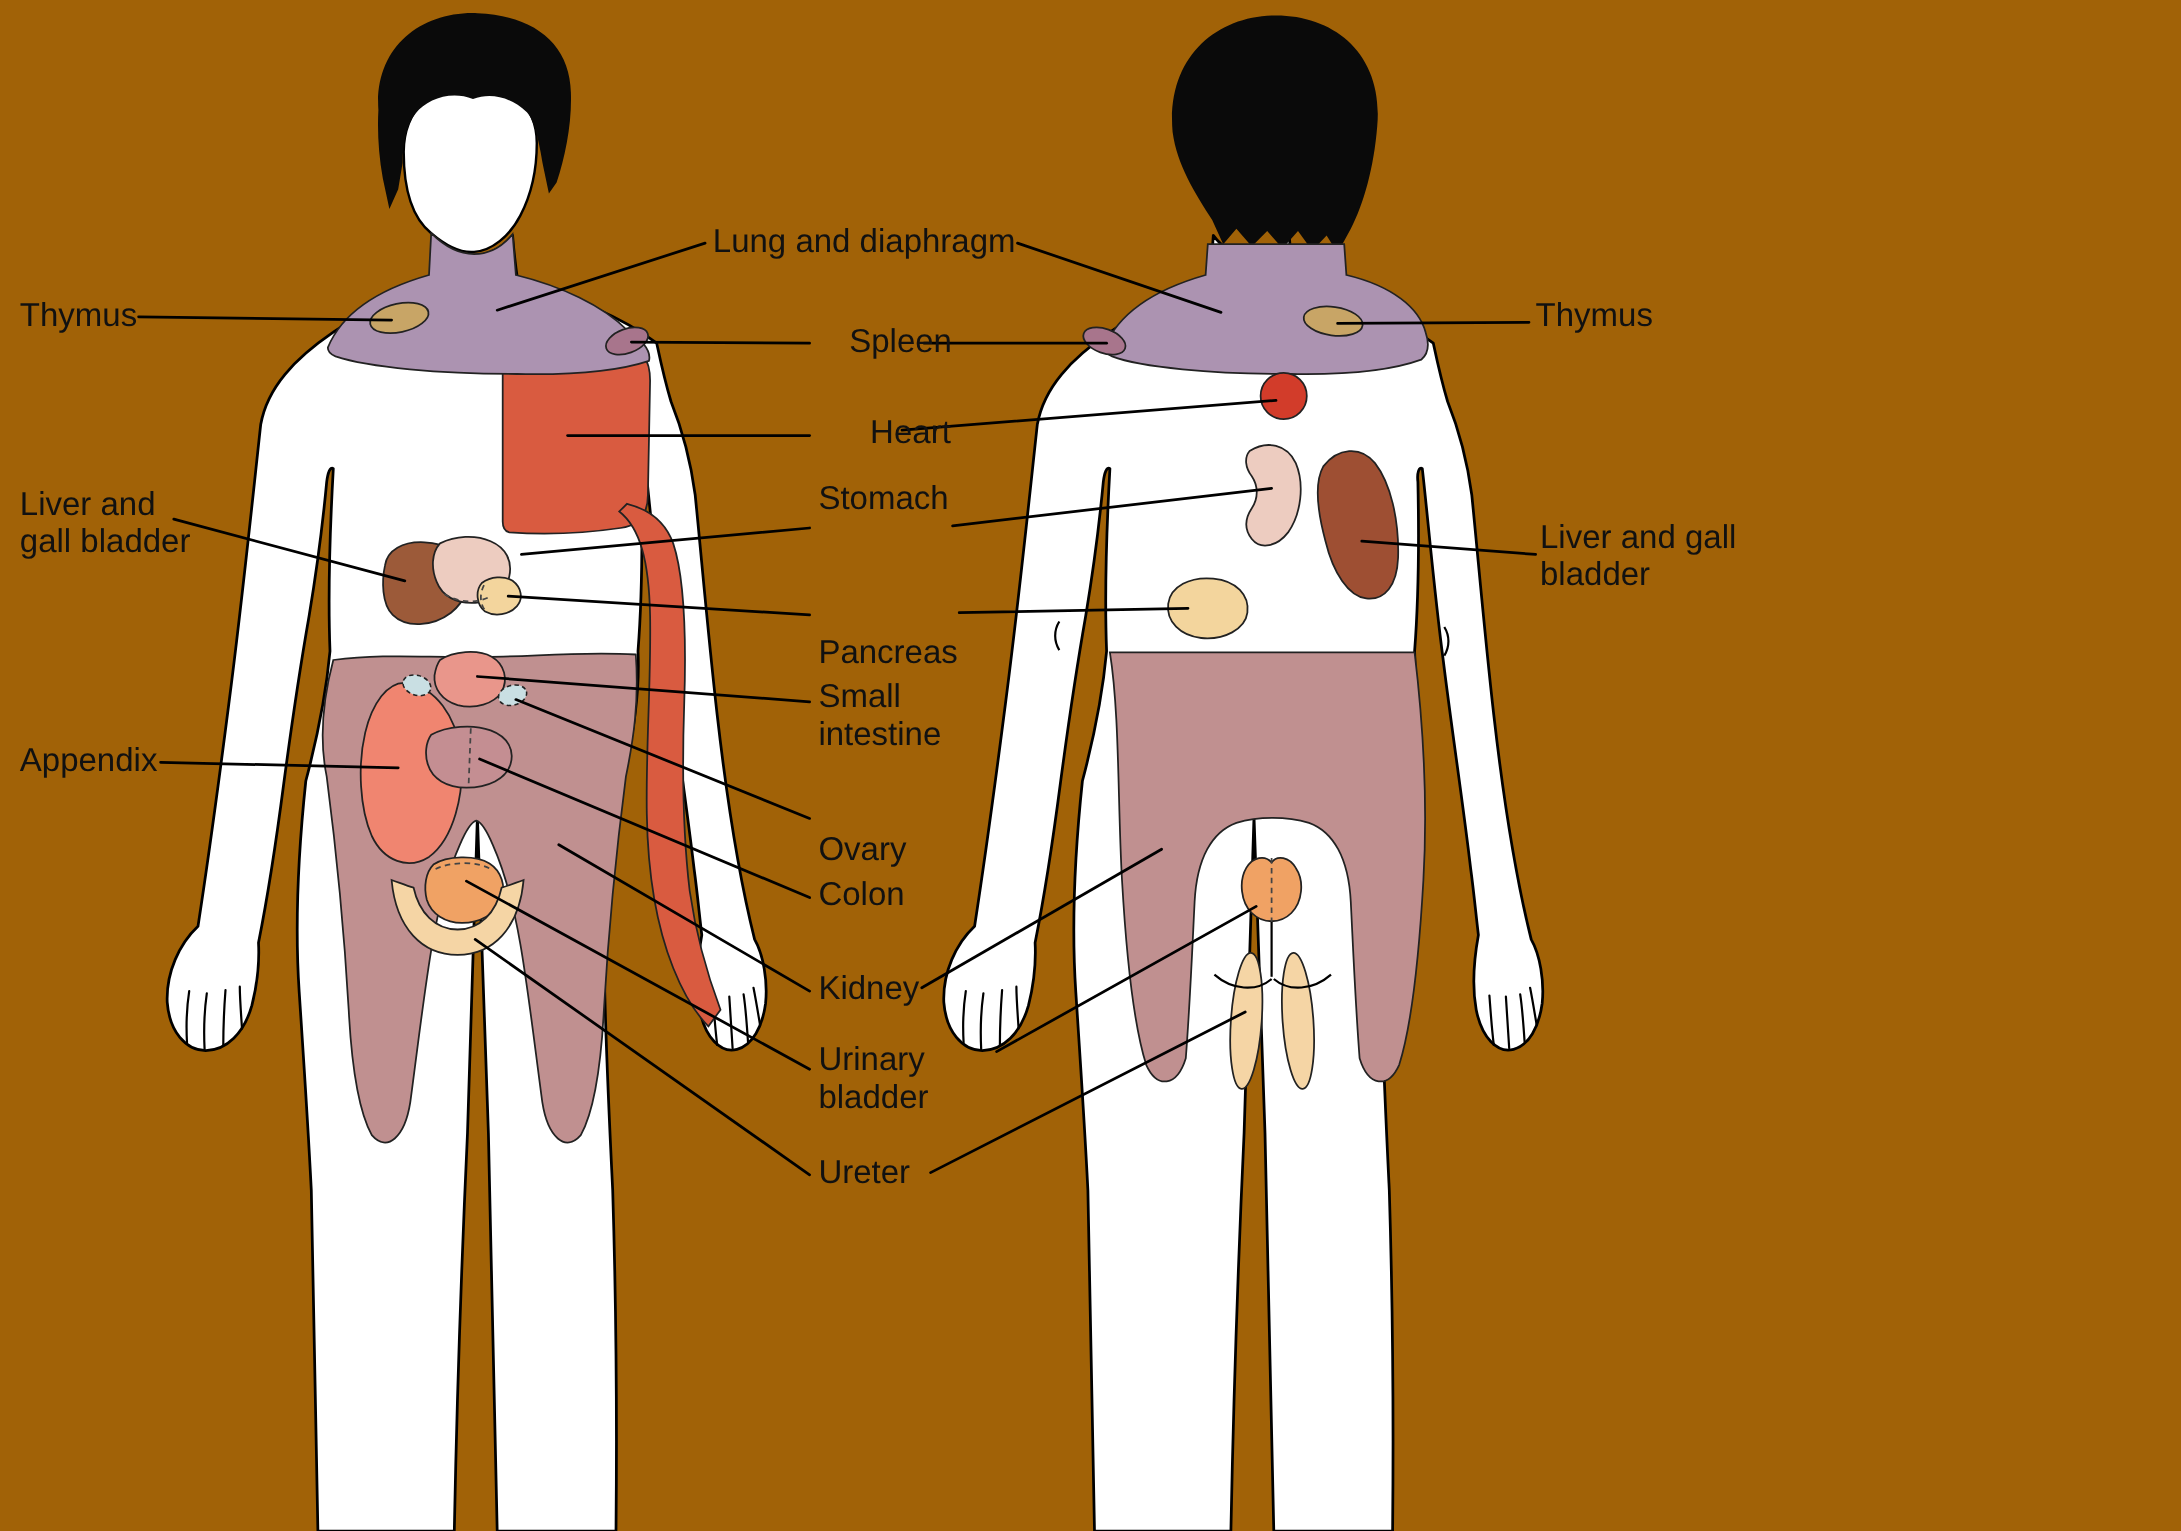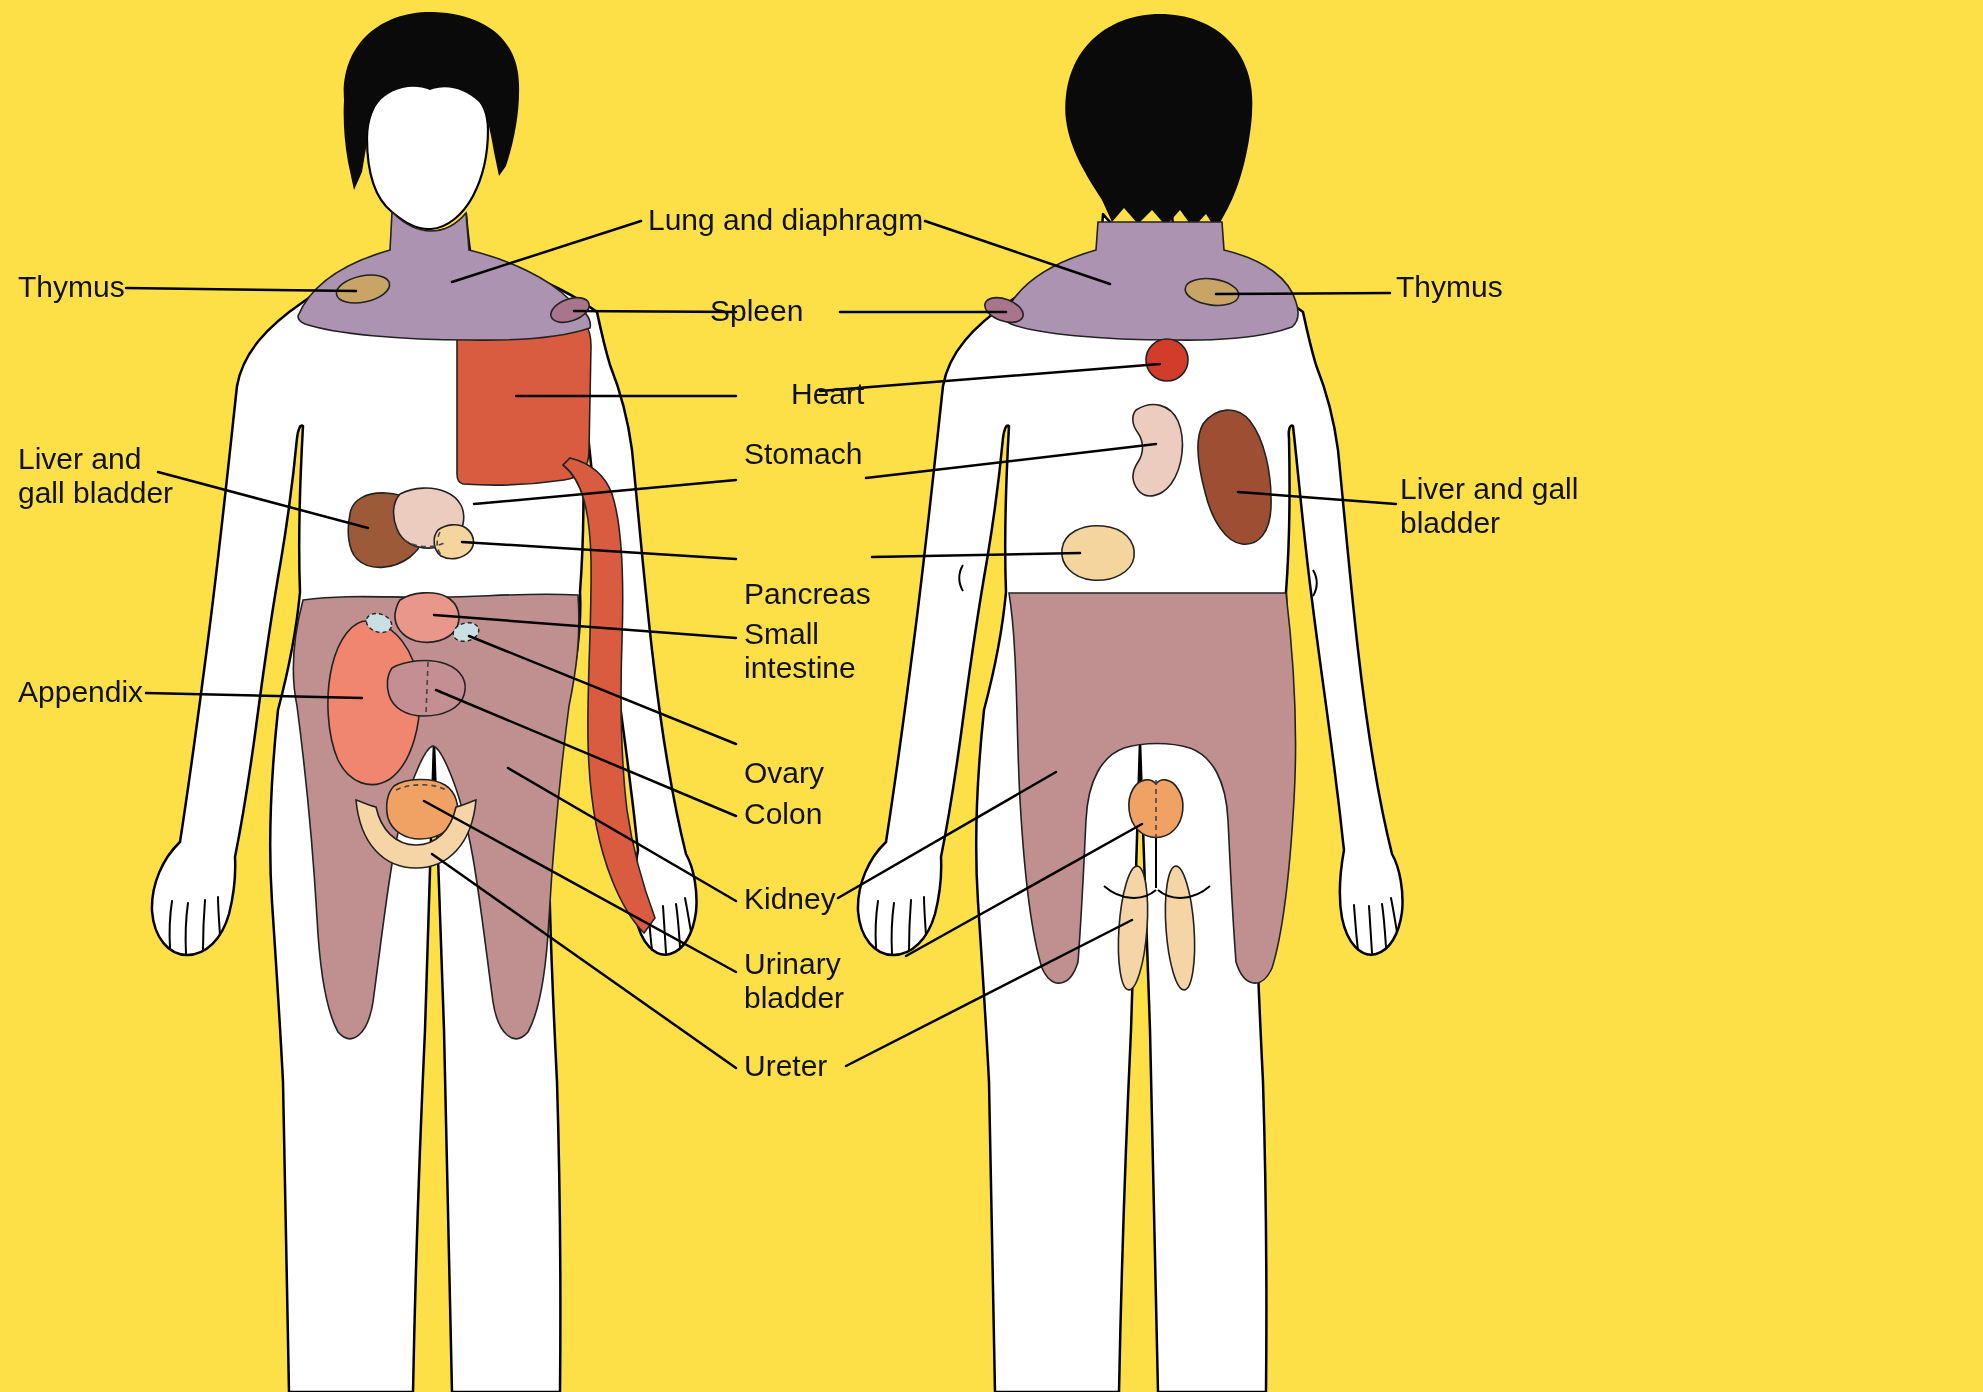--- a/index.html
+++ b/index.html
@@ -1,19 +1,19 @@
 <!DOCTYPE html>
 <html><head>
 <meta charset="utf-8">
 <style>
   html,body{margin:0;padding:0;background:#fff;}
   .canvas{
     position:relative;
     width:1983px;height:1392px;
-    background:#fde047;
+    background:#a16207;
     font-family:"Liberation Sans", sans-serif;
     overflow:hidden;
   }
   .canvas svg{position:absolute;left:0;top:0;}
   .label{
     position:absolute;
     font-size:30px;
     line-height:34px;
     color:#111;
     white-space:normal;
@@ -205,21 +205,21 @@
     <line x1="736" y1="972" x2="424" y2="801"></line>
     <line x1="906" y1="956" x2="1142" y2="824"></line>
     <line x1="736" y1="1068" x2="432" y2="854"></line>
     <line x1="846" y1="1066" x2="1132" y2="920"></line>
   </g>
 </svg>
 
 <div class="label" style="left:648px;top:203px;">Lung and diaphragm</div>
 <div class="label" style="left:18px;top:270px;">Thymus</div>
 <div class="label" style="left:1396px;top:270px;">Thymus</div>
-<div class="label" style="left:710px;top:294px;">Spleen</div>
+<div class="label" style="left:772px;top:294px;">Spleen</div>
 <div class="label" style="left:744px;top:377px;margin-left:47px;">Heart</div>
 <div class="label" style="left:18px;top:442px;width:175px;">Liver and gall bladder</div>
 <div class="label" style="left:1400px;top:472px;width:180px;">Liver and gall bladder</div>
 <div class="label" style="left:744px;top:437px;">Stomach</div>
 <div class="label" style="left:744px;top:541px;margin-top:36px;">Pancreas</div>
 <div class="label" style="left:744px;top:617px;width:135px;">Small intestine</div>
 <div class="label" style="left:18px;top:675px;">Appendix</div>
 <div class="label" style="left:744px;top:724px;margin-top:32px;">Ovary</div>
 <div class="label" style="left:744px;top:797px;">Colon</div>
 <div class="label" style="left:744px;top:882px;">Kidney</div>

